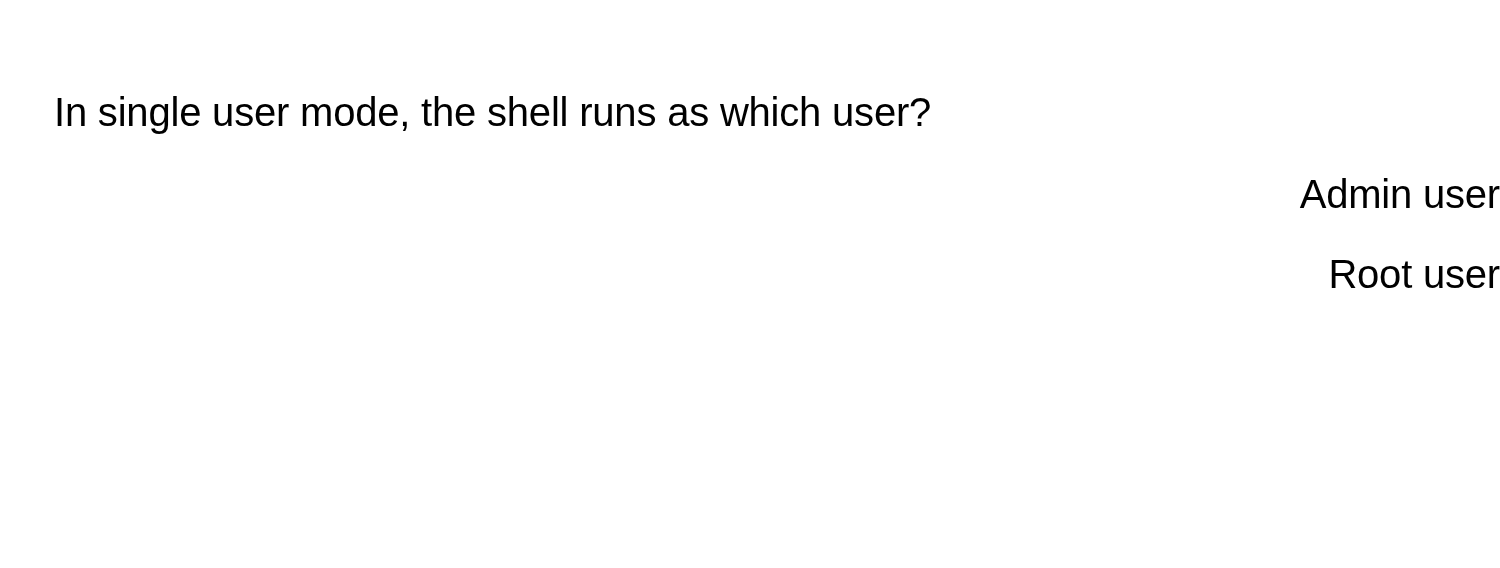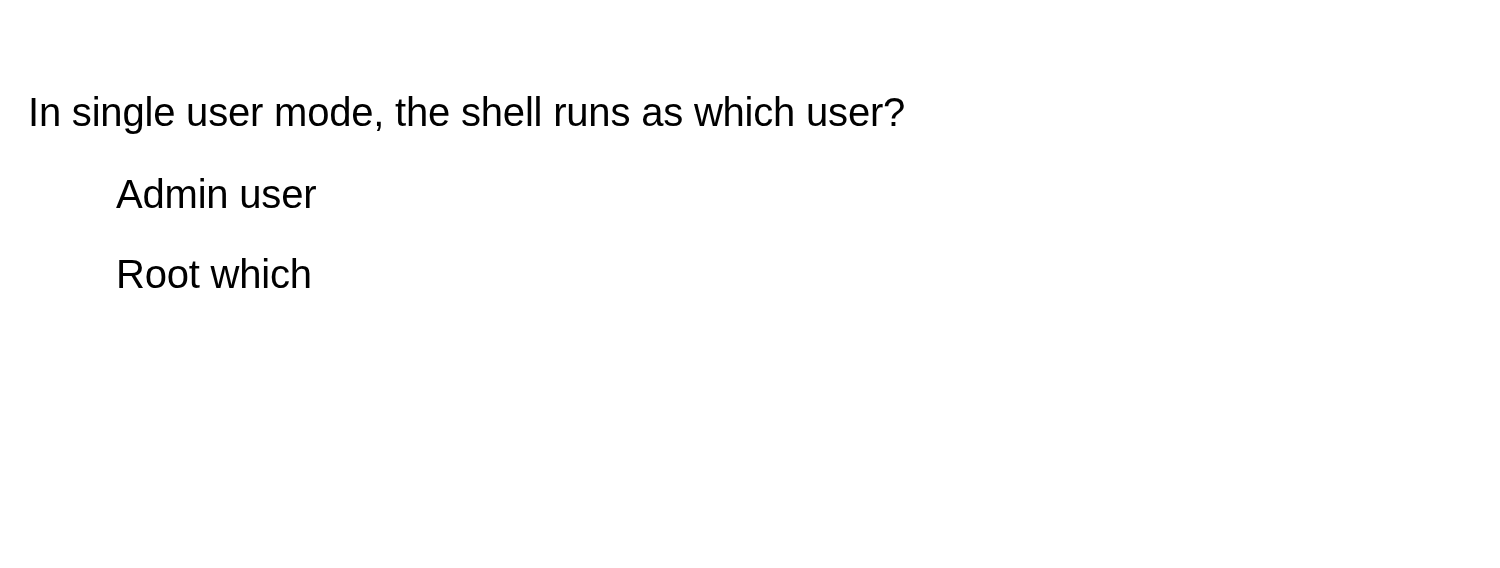--- a/index.html
+++ b/index.html
@@ -9,42 +9,43 @@
     }
     body {
       width: 1500px;
       height: 568px;
       background: #ffffff;
       font-family: -apple-system, BlinkMacSystemFont, "Segoe UI", Helvetica, Arial, sans-serif;
       color: #000000;
     }
     .container {
       padding-top: 86px;
-      padding-left: 28px;
+      padding-left: 54px;
     }
     .question {
       font-size: 40px;
       font-weight: 400;
       line-height: 1.3;
       letter-spacing: -0.2px;
     }
     .options {
       padding-left: 88px;
       padding-top: 30px;
+      text-align: right;
     }
     .option {
       font-size: 40px;
       font-weight: 400;
       line-height: 1.3;
       margin-bottom: 28px;
       letter-spacing: -0.2px;
     }
   </style>
 </head>
 <body>
 
 <div class="container">
   <div class="question">In single user mode, the shell runs as which user?</div>
   <div class="options">
     <div class="option">Admin user</div>
-    <div class="option">Root which</div>
+    <div class="option">Root user</div>
   </div>
 </div>
 
 </body></html>

